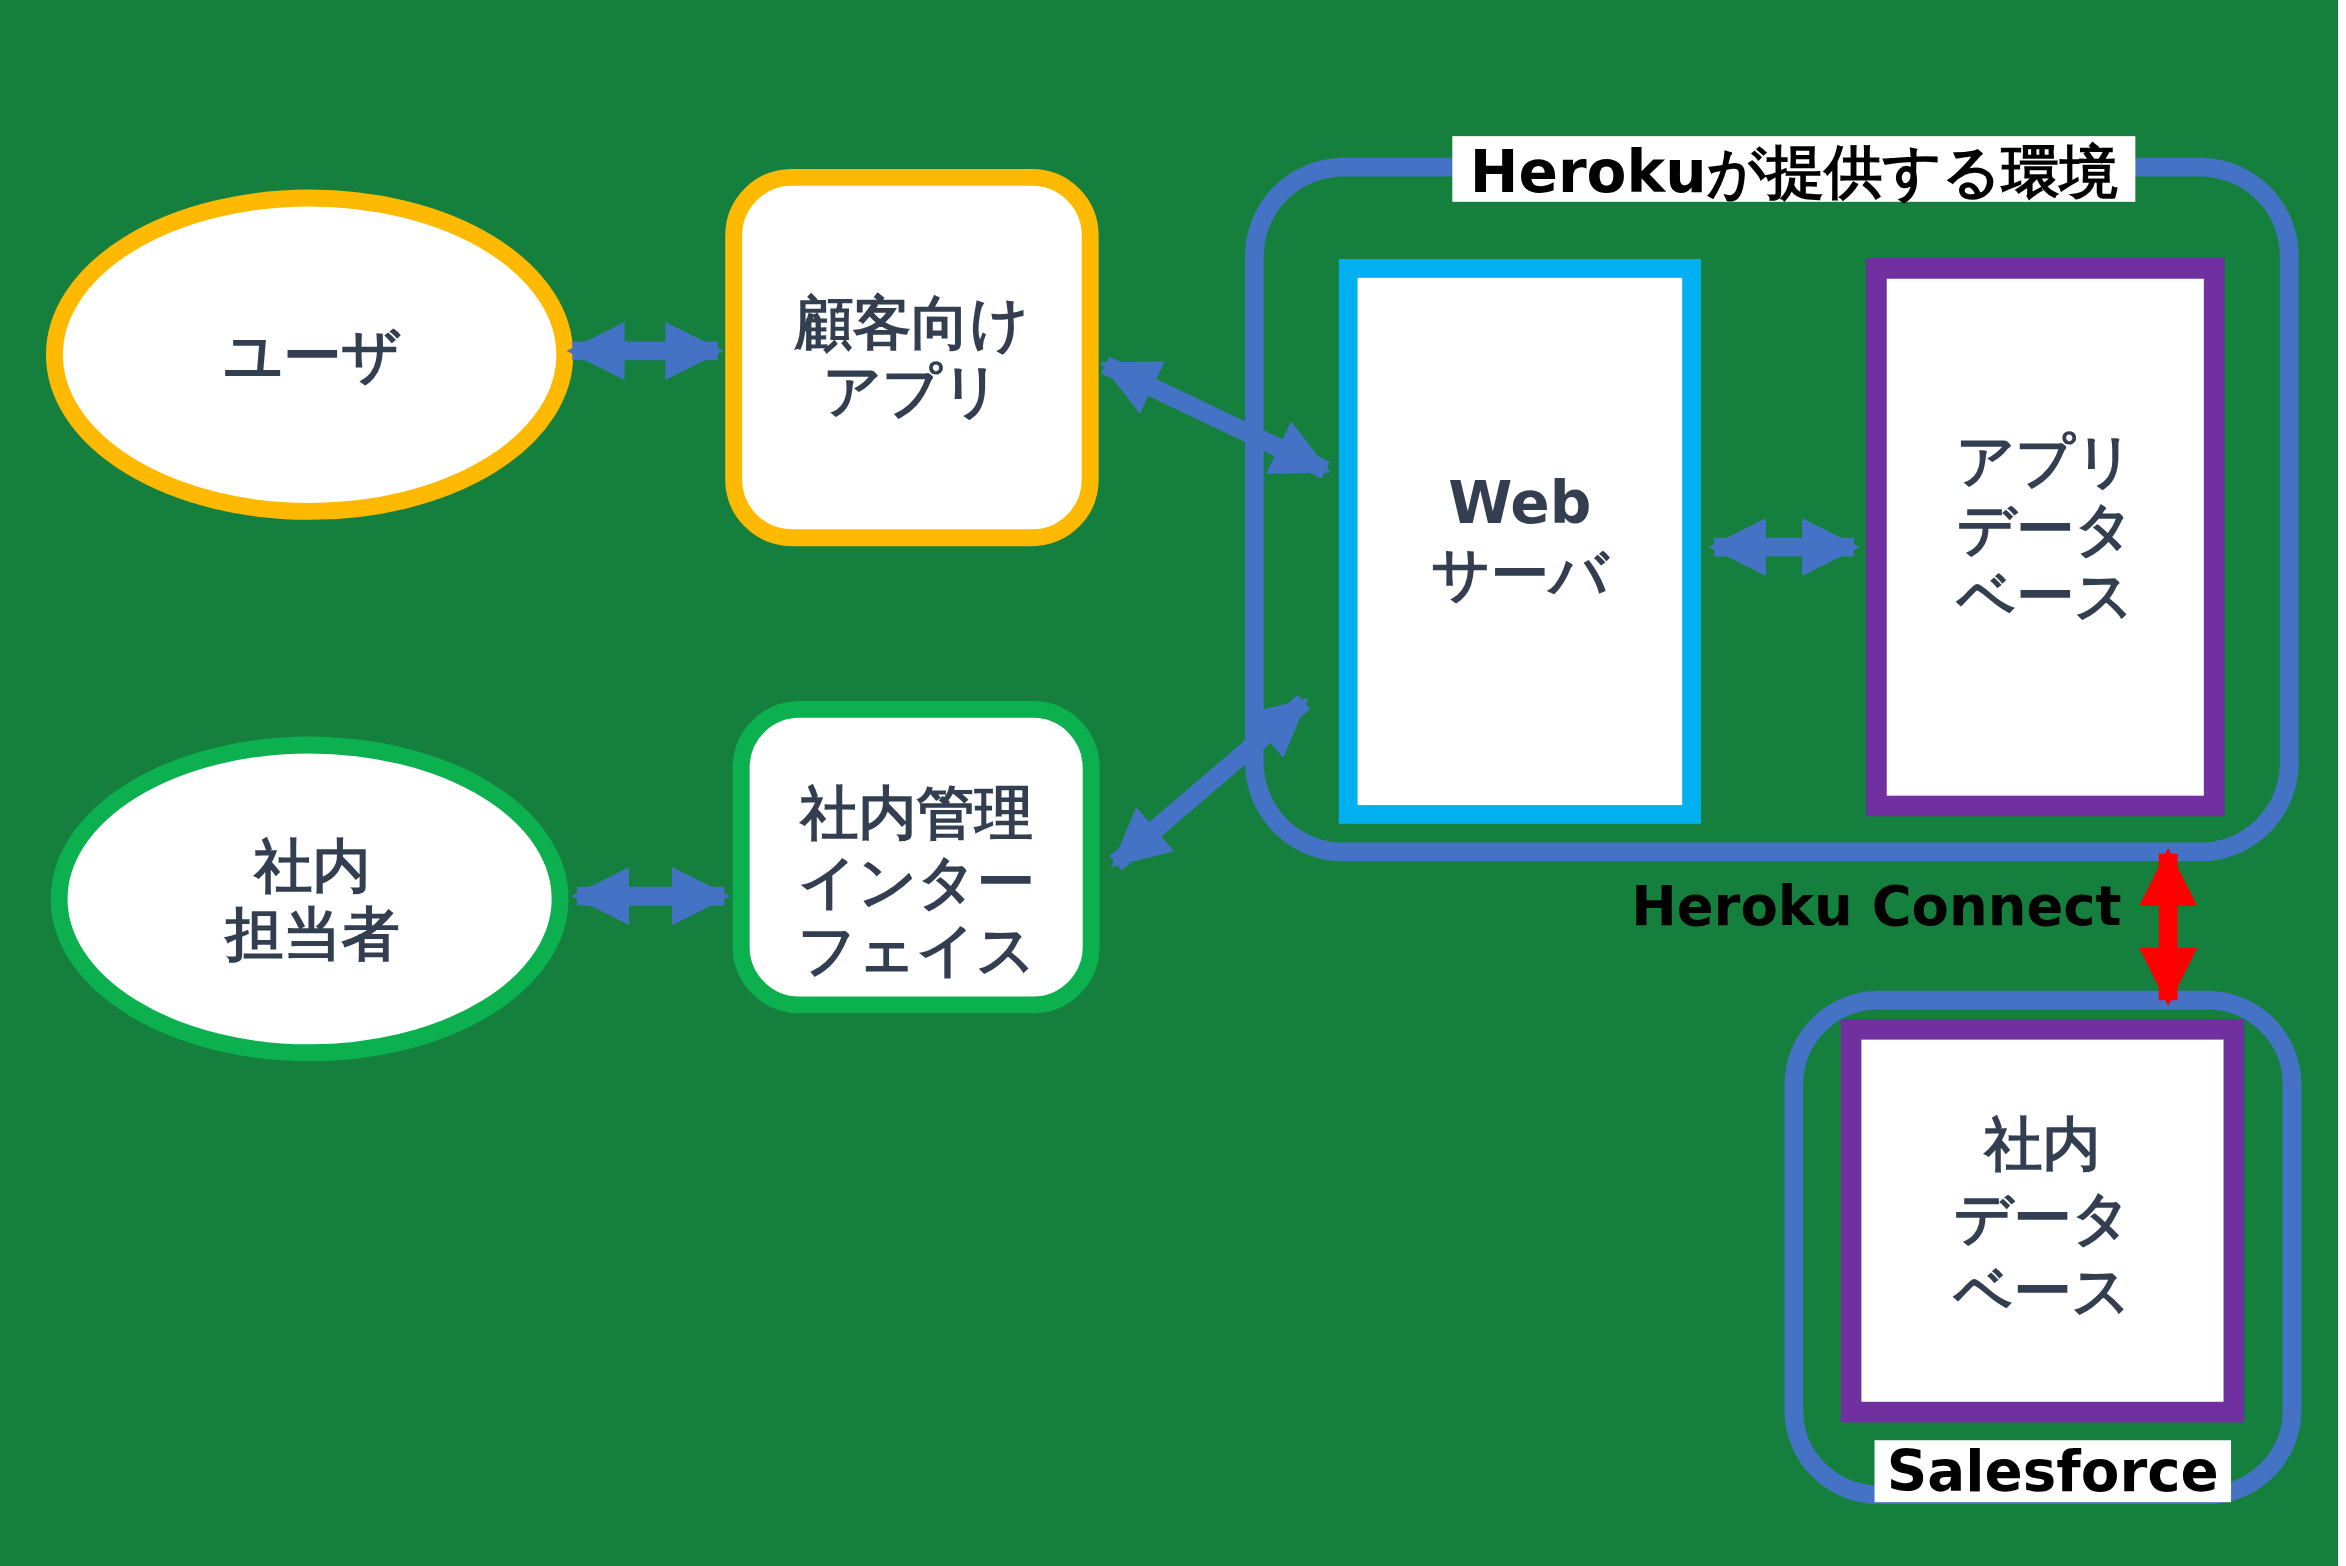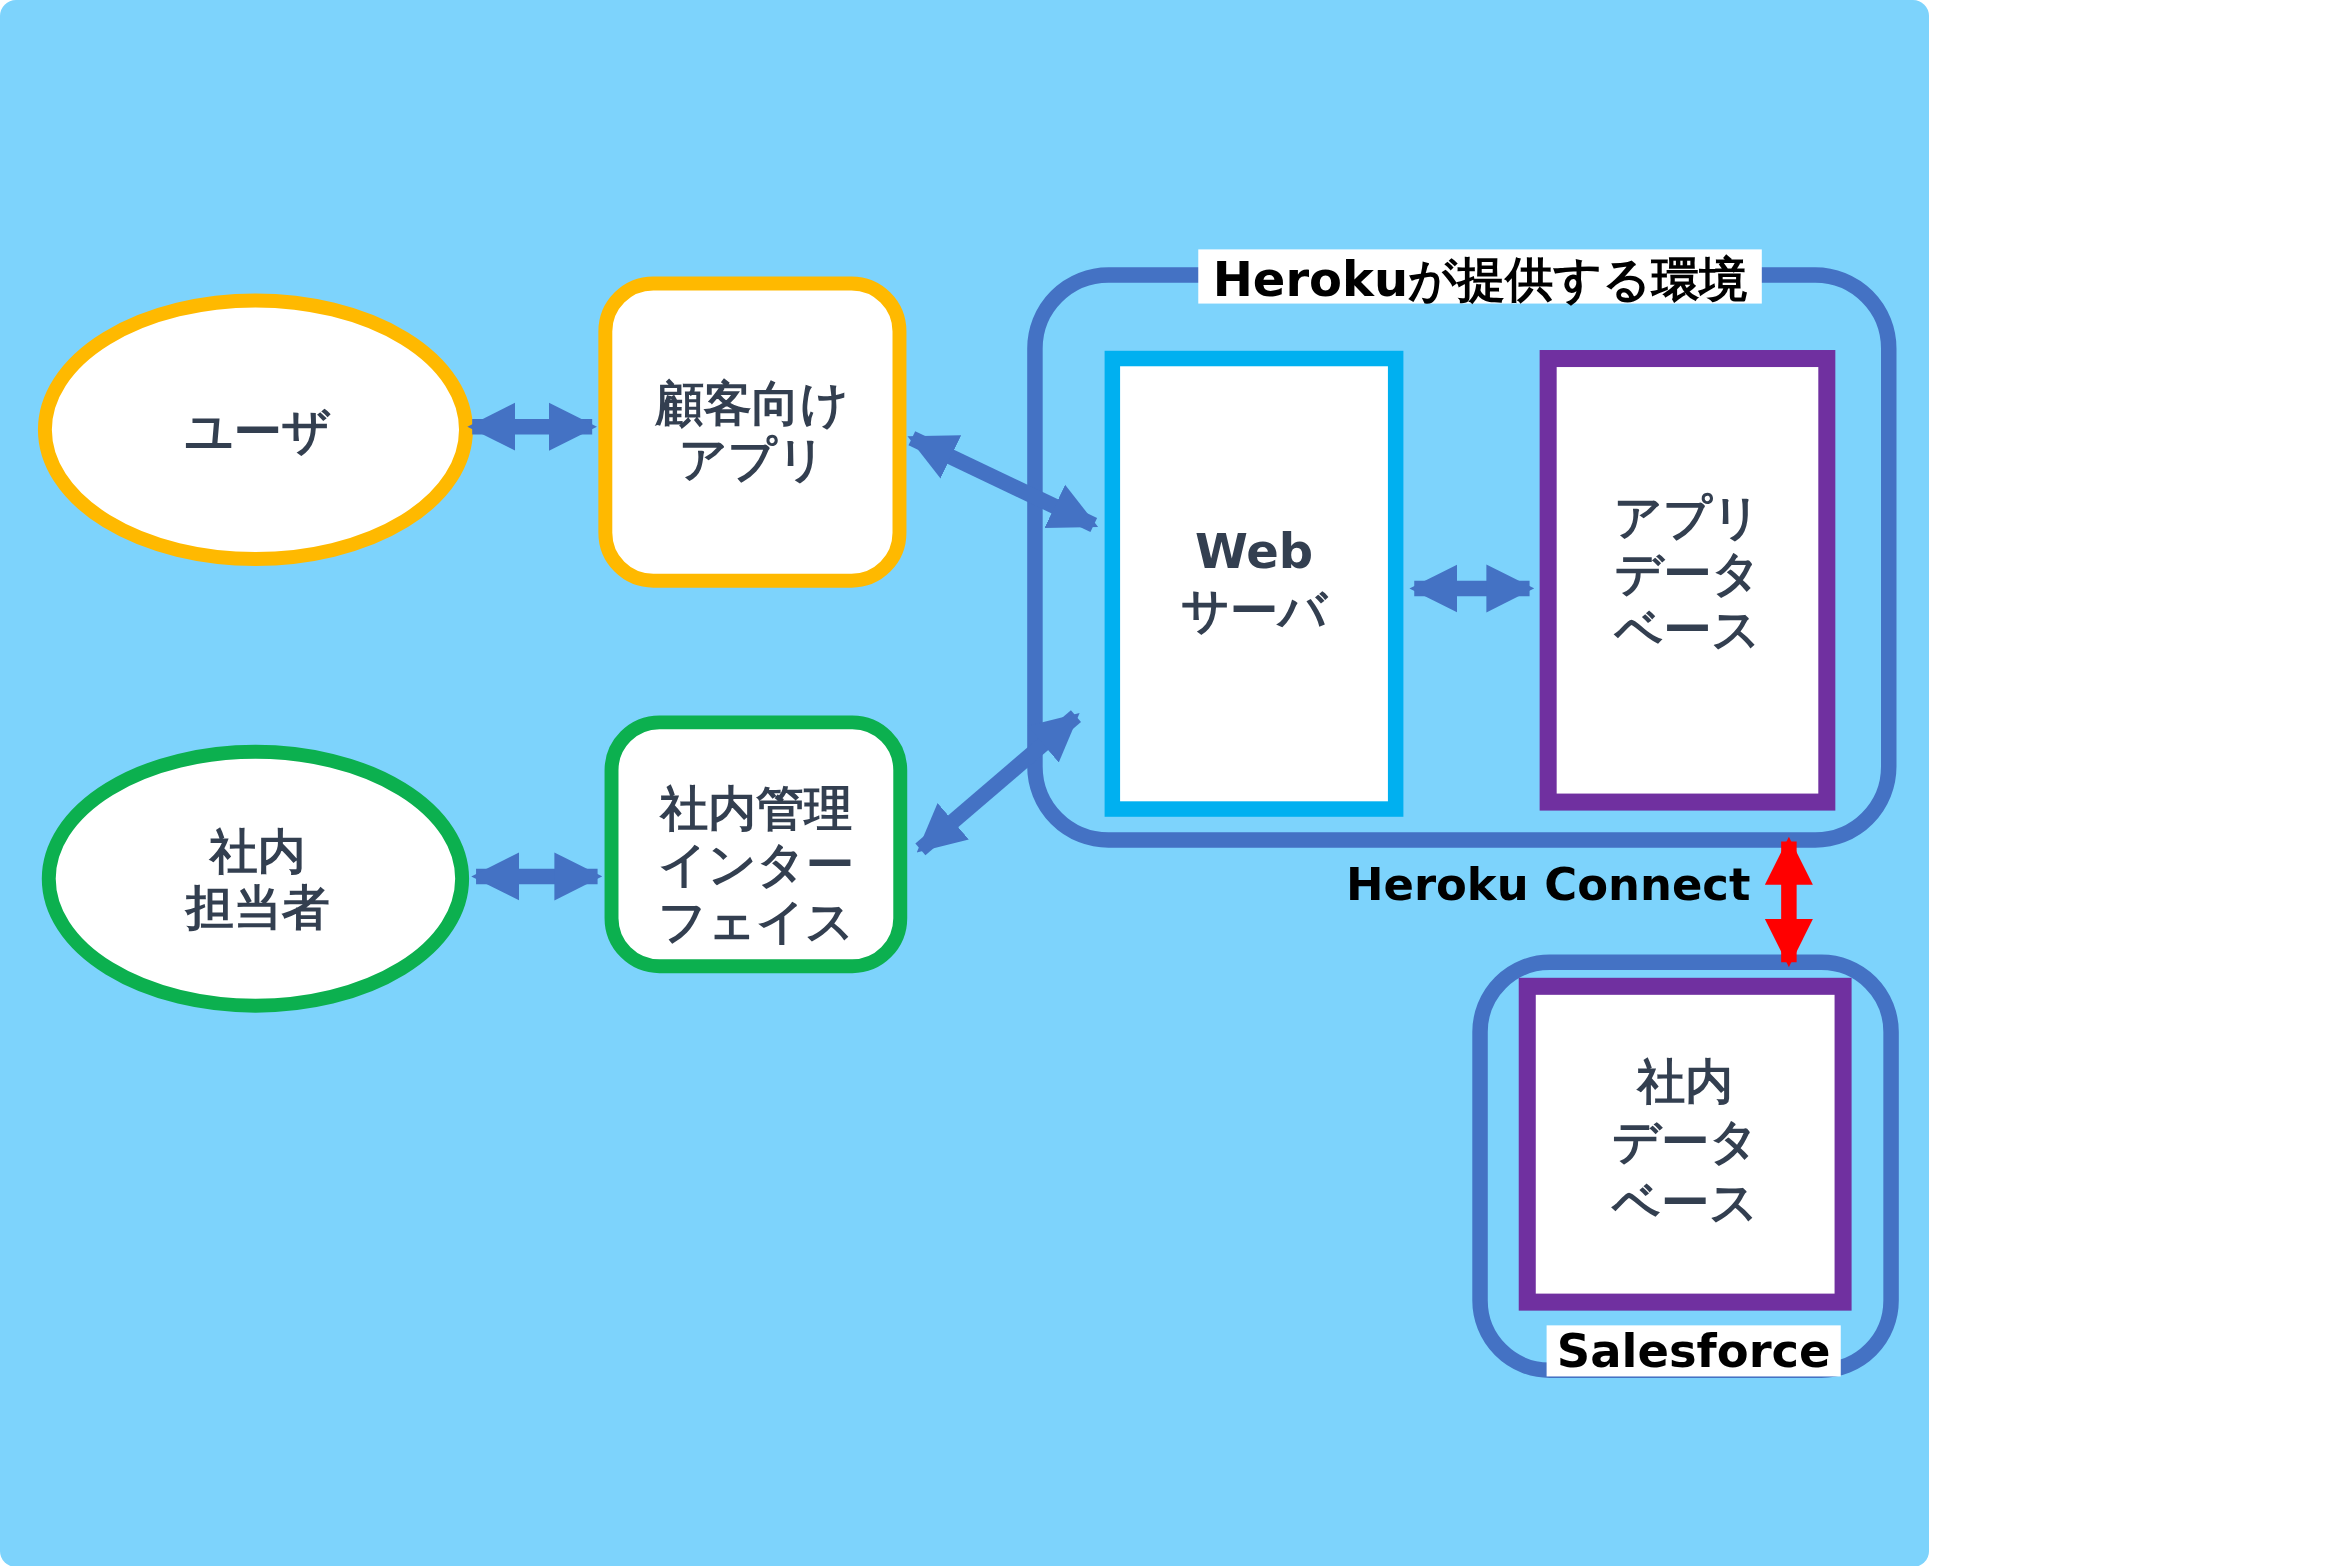--- a/index.html
+++ b/index.html
@@ -2,25 +2,24 @@
 <html style="font-size:15px"><head>
 <meta charset="utf-8">
 <style>
   html, body {
     margin: 0;
     padding: 0;
     background: #ffffff;
   }
   .stage {
     position: relative;
-    width: 1929px;
+    width: 2338px;
     height: 1567px;
-    background: #7dd3fc;
+    background: #15803d;
     overflow: hidden;
-    border-radius: 16px;
   }
   svg { display: block; width: 100%; height: 100%; }
 
   .node-shape   { fill: #ffffff; }
   .gold-stroke  { stroke: #FFB900; stroke-width: 18px; }
   .green-stroke { stroke: #0CB04F; stroke-width: 18px; }
   .cyan-stroke  { stroke: #00B0F0; stroke-width: 20px; }
   .purple-stroke{ stroke: #7030A0; stroke-width: 22px; }
   .container-border { fill: none; stroke: #4472C4; stroke-width: 20px; }
   .gap { fill: #ffffff; stroke: none; }

